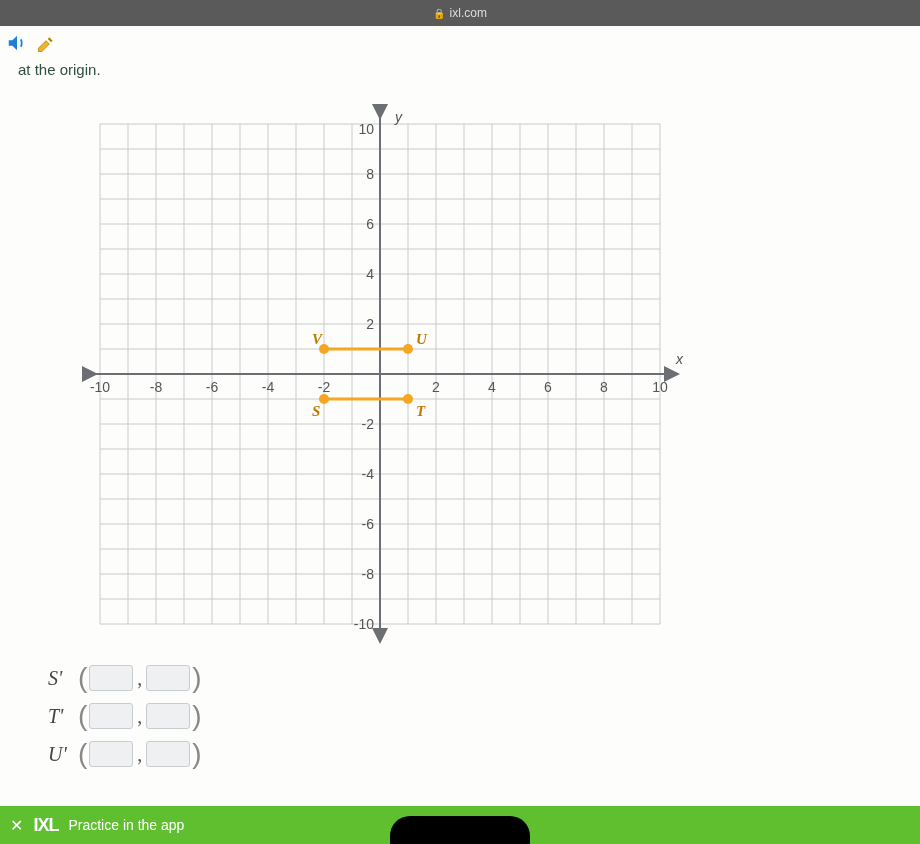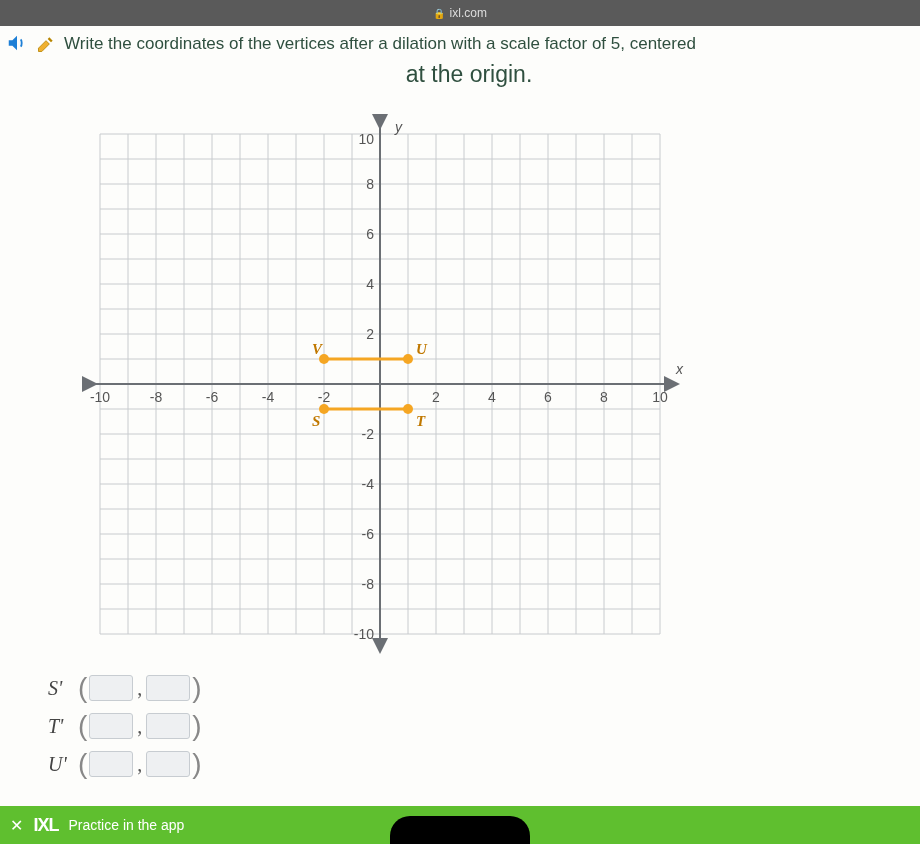--- a/index.html
+++ b/index.html
@@ -38,23 +38,22 @@
     flex-shrink: 0;
     margin-top: 2px;
   }
   .question-text {
     color: #2f4f3f;
     font-size: 17px;
     line-height: 1.4;
   }
   .sub-text {
     color: #2f4f3f;
-    font-size: 23px;
+    font-size: 15px;
     padding: 2px 0 8px 18px;
-    text-align: center;
   }
   .chart-wrap {
     padding: 8px 0 0 60px;
   }
   svg.graph {
     display: block;
   }
   .answers {
     padding: 10px 0 0 48px;
   }
@@ -127,21 +126,20 @@
         <path fill="#1e7fd6" d="M3 9v6h4l5 5V4L7 9H3z"></path>
         <path fill="none" stroke="#1e7fd6" stroke-width="2" d="M16 8c1.5 1.5 1.5 6.5 0 8"></path>
       </svg>
   </span>
   <span class="scratch-icon">
     <svg width="20" height="20" viewBox="0 0 24 24">
         <path fill="#f0b030" stroke="#b78500" d="M3 17l9-9 4 4-9 9H3v-4z"></path>
         <path fill="#b78500" d="M14 6l4 4 2-2-4-4-2 2z"></path>
       </svg>
   </span>
-  <span class="question-text">Write the coordinates of the vertices after a dilation with a scale factor of 5, centered</span>
 </div>
 <div class="sub-text">at the origin.</div>
 
 <div class="chart-wrap">
 <svg class="graph" width="640" height="560" viewBox="0 0 640 560">
   <defs>
     <marker id="arr" markerWidth="8" markerHeight="8" refX="4" refY="4" orient="auto">
       <path d="M0,0 L8,4 L0,8 z" fill="#6b6f74"></path>
     </marker>
   </defs>

